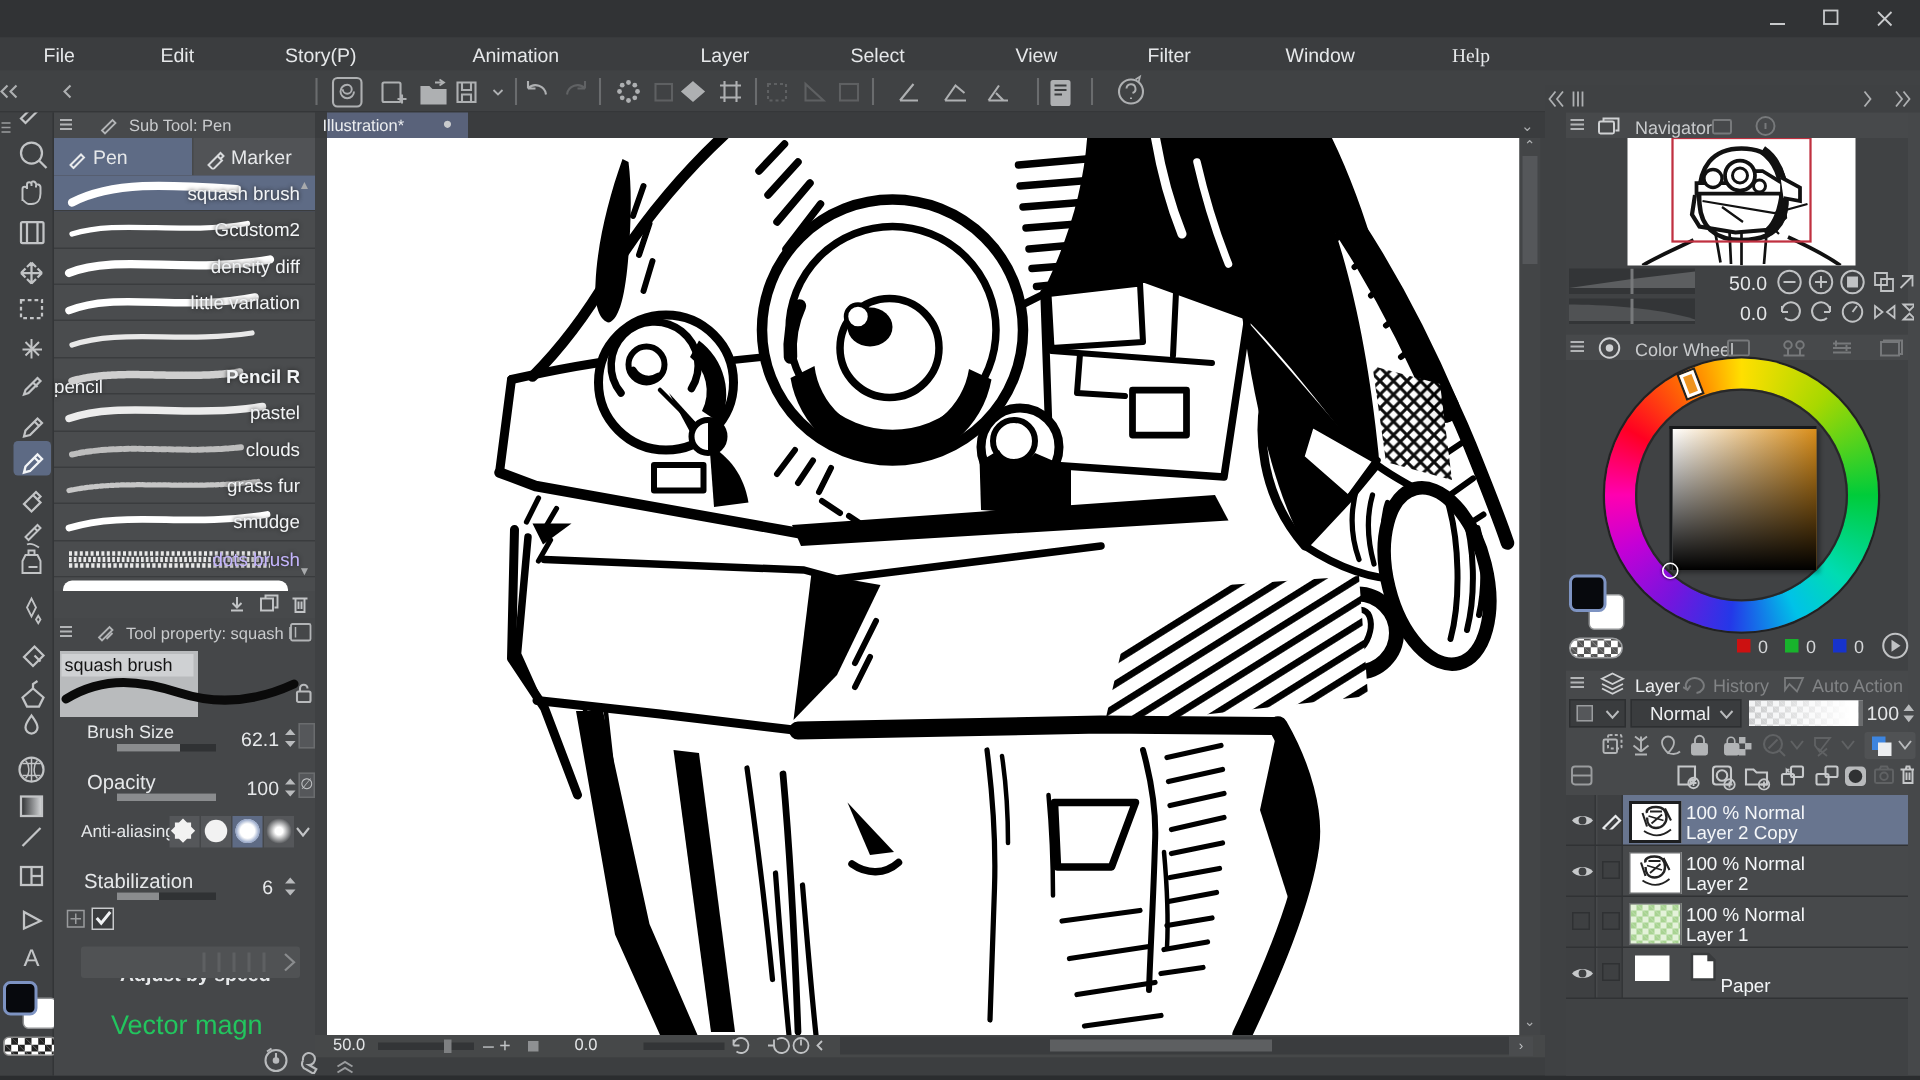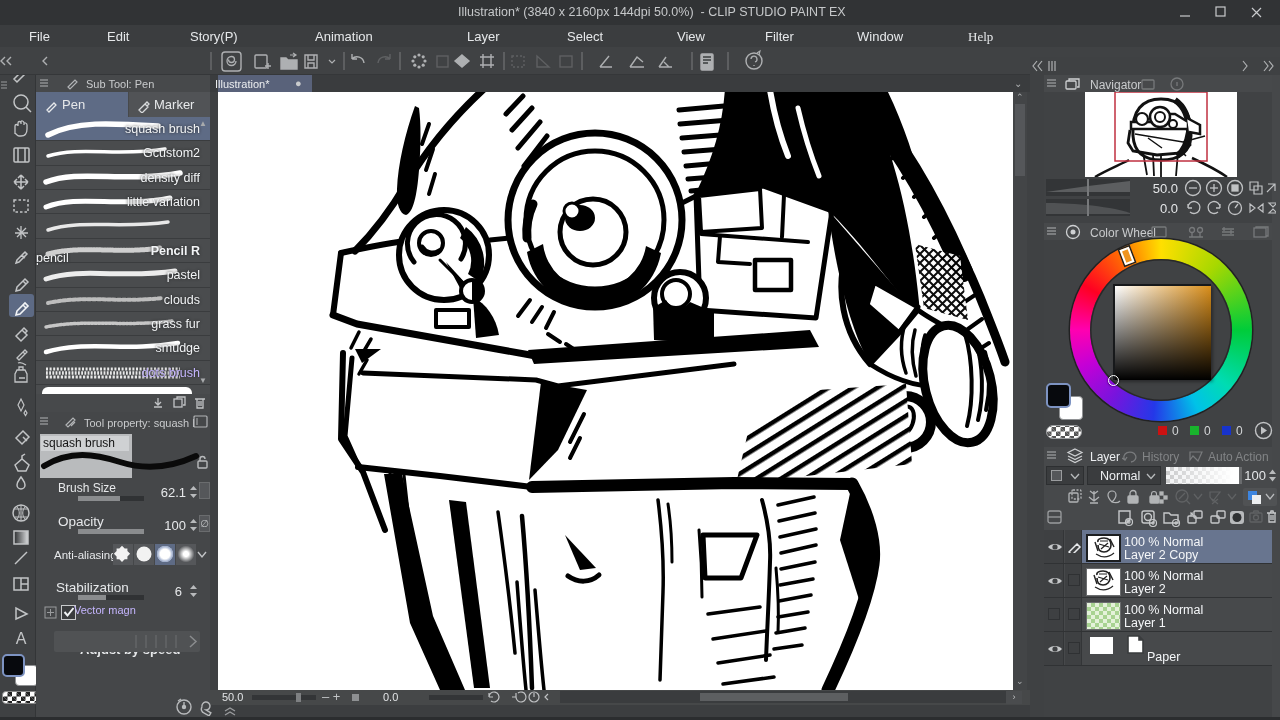--- a/index.html
+++ b/index.html
@@ -8,21 +8,20 @@
   #stage { position:relative; width:1280px; height:720px; }
   .txt { color:#e6e8ea; font-size:13px; white-space:nowrap; }
   .hdr { color:#c9cbcd; font-size:11px; white-space:nowrap; }
   svg { display:block; }
 </style>
 </head>
 <body>
 <div id="stage">
 
 <div class="abs" style="left:0;top:0;width:1280px;height:25px;background:#313335;"></div>
-<div class="abs" style="left:458px;top:5px;width:400px;height:16px;color:#c6c8ca;font-size:12.5px;">Illustration* (3840 x 2160px 144dpi 50.0%)&nbsp; - CLIP STUDIO PAINT EX</div>
 <svg class="abs" style="left:1170px;top:0" width="110" height="25" viewBox="0 0 110 25">
   <g stroke="#c8cacc" stroke-width="1.2" fill="none">
     <line x1="10" y1="16" x2="20" y2="16"></line>
     <rect x="46" y="7" width="9" height="9"></rect>
     <path d="M82 8 l9 9 M91 8 l-9 9"></path>
   </g>
 </svg>
 
 <div class="abs" style="left:0;top:25px;width:1280px;height:22px;background:#3b3d3f;"></div>
 <div class="abs txt" style="left:29px;top:29px;">File</div>
@@ -370,21 +369,21 @@
       <rect x="1" y="1" width="11" height="11" stroke="#9a9c9e" fill="none"></rect>
       <path d="M3 6.5 h7 M6.5 3 v7" stroke="#9a9c9e"></path>
     </svg>
 <div class="abs" style="left:61px;top:605px;width:15px;height:15px;background:#3a3c3e;border:1.5px solid #c8cacc;"></div>
 <svg class="abs" style="left:62px;top:605px" width="14" height="14" viewBox="0 0 14 14">
       <path d="M2.5 7 l3 3.5 L11.5 3" stroke="#f0f2f4" stroke-width="2" fill="none"></path>
     </svg>
 <div class="abs txt" style="left:80px;top:642px;font-weight:bold;">Adjust by speed</div>
 
 <div class="abs" style="left:54px;top:631px;width:146px;height:21px;background:#505254;border-radius:2px;"></div>
-<div class="abs" style="left:74px;top:604px;color:#c4b5fd;font-size:11px;">Vector magn</div>
+<div class="abs" style="left:74px;top:673px;color:#22c55e;font-size:18px;">Vector magn</div>
 <svg class="abs" style="left:132px;top:632px" width="68px" height="19" viewBox="0 0 68 19">
       <g stroke="#5e6062" stroke-width="2">
         <line x1="4" y1="3" x2="4" y2="16"></line>
         <line x1="14" y1="3" x2="14" y2="16"></line>
         <line x1="24" y1="3" x2="24" y2="16"></line>
         <line x1="34" y1="3" x2="34" y2="16"></line>
         <line x1="44" y1="3" x2="44" y2="16"></line>
       </g>
       <path d="M58 4 l6 5.5 -6 5.5" stroke="#8a8c8e" stroke-width="1.5" fill="none"></path>
     </svg>

